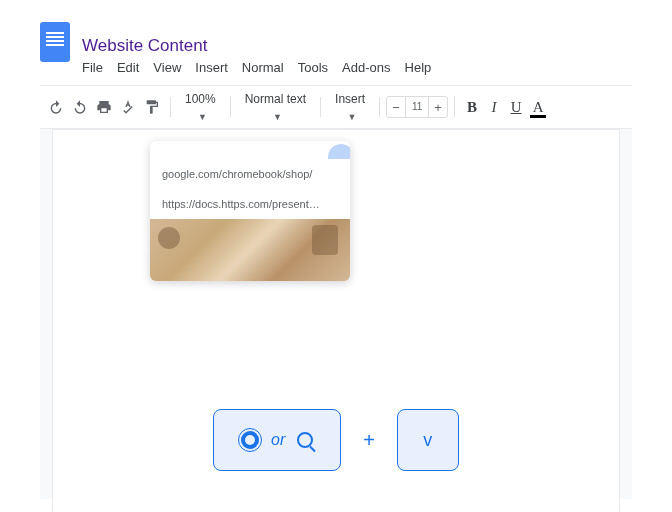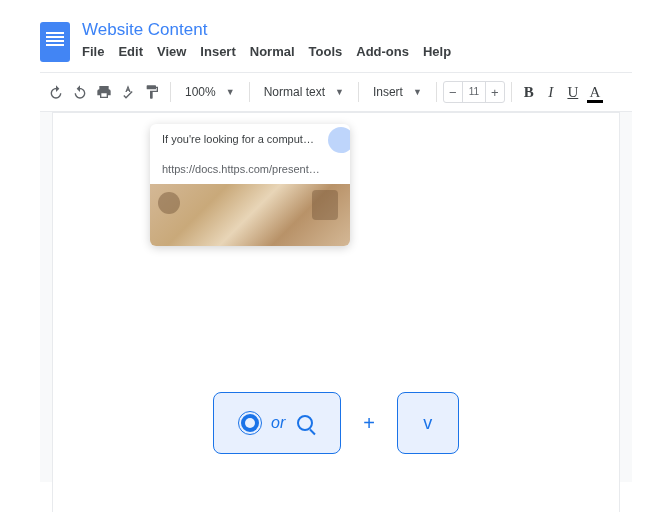--- a/index.html
+++ b/index.html
@@ -2,27 +2,27 @@
 <html><head>
 <meta charset="utf-8">
 <style>
   * { box-sizing: border-box; margin: 0; padding: 0; }
   body { width: 672px; height: 512px; font-family: Arial, sans-serif; background: #fff; overflow: hidden; }
   .app { padding: 20px 40px 0 40px; }
   .header { display: flex; align-items: flex-start; gap: 12px; }
   .doc-icon { width: 30px; height: 40px; background: #4285f4; border-radius: 3px; position: relative; flex-shrink: 0; margin-top: 2px; }
   .doc-icon::before { content: ""; position: absolute; left: 6px; top: 10px; width: 18px; height: 2px; background: #fff; box-shadow: 0 4px 0 #fff, 0 8px 0 #fff, 0 12px 0 #fff; }
   .title-area { flex: 1; }
-  .doc-title { font-size: 17px; color: #3b82f6; font-weight: 400; margin-bottom: 4px; }
-  .menu-bar { display: flex; gap: 14px; font-size: 13px; color: #3c4043; font-weight: bold; }
+  .doc-title { font-size: 17px; color: #4c1d95; font-weight: 400; margin-bottom: 4px; margin-top: 16px; }
+  .menu-bar { display: flex; gap: 14px; font-size: 13px; color: #3c4043; }
   .menu-bar span { cursor: pointer; }
   .toolbar { display: flex; align-items: center; gap: 0; border-top: 1px solid #e8eaed; border-bottom: 1px solid #e8eaed; padding: 6px 4px; margin-top: 10px; font-size: 12px; color: #5f6368; }
   .tb-btn { display: flex; align-items: center; justify-content: center; min-width: 24px; height: 26px; cursor: pointer; border-radius: 3px; padding: 0 2px;}
   .tb-sep { width: 1px; height: 20px; background: #e0e0e0; margin: 0 6px; }
-  .tb-combo { display: flex; align-items: center; gap: 6px; padding: 0 8px; cursor: pointer; font-size: 12px; color: #3c4043; }
+  .tb-combo { display: flex; align-items: center; gap: 6px; padding: 0 8px; cursor: pointer; font-size: 12px; color: #3c4043; flex-direction: column; }
   .chev { font-size: 9px; color: #5f6368; margin-left: 4px; }
   .size-box { display: flex; align-items: center; border: 1px solid #dadce0; border-radius: 3px; height: 22px; }
   .size-box .pm { width: 18px; text-align: center; cursor: pointer; font-size: 13px; color: #5f6368; }
   .size-box .val { width: 24px; text-align: center; font-size: 10px; border-left: 1px solid #dadce0; border-right: 1px solid #dadce0; line-height: 20px; }
   .fmt { font-family: 'Times New Roman', serif; font-size: 15px; width: 22px; text-align: center; cursor: pointer; color: #3c4043; }
   .fmt.b { font-weight: bold; }
   .fmt.i { font-style: italic; font-family: serif; }
   .fmt.u { text-decoration: underline; }
   .fmt.a { position: relative; }
   .fmt.a::after { content: ""; position: absolute; left: 3px; right: 3px; bottom: -2px; height: 3px; background: #000; }
@@ -120,23 +120,23 @@
     <div class="fmt i">I</div>
     <div class="fmt u">U</div>
     <div class="fmt a">A</div>
   </div>
 
   <div class="canvas">
     <div class="page"></div>
 
     <div class="clipboard">
       <div class="clip-item first">
-        <span>If you're looking for a comput…</span>
         <div class="cursor-dot"></div>
       </div>
+      <div class="clip-item">google.com/chromebook/shop/</div>
       <div class="clip-item">https://docs.https.com/present…</div>
       <div class="clip-image"></div>
     </div>
 
     <div class="shortcut-row">
       <div class="key-box big">
         <span class="launcher-icon"></span>
         <span>or</span>
         <span class="search-icon-k"></span>
       </div>

